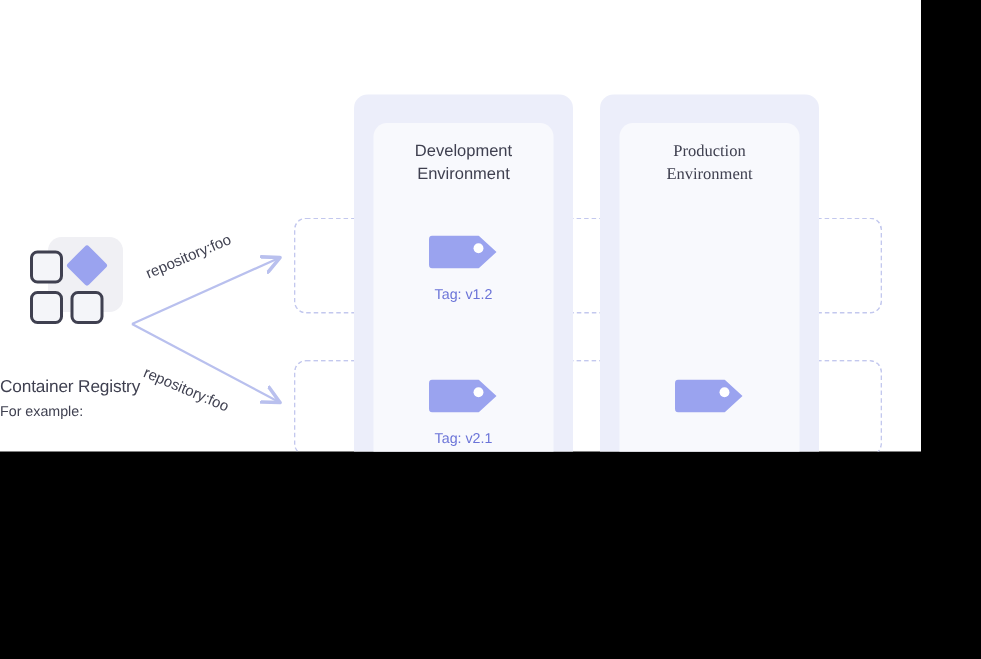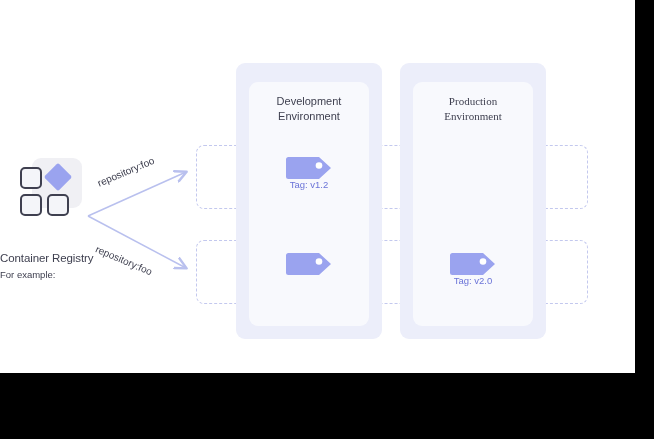--- a/index.html
+++ b/index.html
@@ -13,24 +13,23 @@
     overflow: hidden;
     font-family: "Liberation Sans", sans-serif;
   }
 
   
   #canvas {
     position: absolute;
     left: 0;
     top: 0;
     width: 614px;
-    height: 373px;
+    height: 301px;
     background: #ffffff;
     overflow: hidden;
-    padding-left: 21px;
   }
 
   
   #registry-icon {
     position: absolute;
     left: 18px;
     top: 158px;
     width: 64px;
     height: 62px;
   }
@@ -161,21 +160,21 @@
     text-align: center;
   }
   #tag-cell-dev-top   { left: 249px; top: 157px; }
   #tag-cell-prod-top  { left: 413px; top: 157px; }
   #tag-cell-dev-bot   { left: 249px; top: 253px; }
   #tag-cell-prod-bot  { left: 413px; top: 253px; }
 
   .tag-svg { display: block; margin: 0 auto; }
 
   .tag-label {
-    margin-top: 0;
+    margin-top: 12px;
     font-size: 9.5px;
     color: #6b74d8;
     white-space: nowrap;
   }
 </style>
 </head>
 <body>
 
 <div id="canvas">
 
@@ -203,28 +202,28 @@
     </svg>
     <div class="tag-label">Tag: v1.2</div>
   </div>
 
 
   <div class="tag-cell" id="tag-cell-dev-bot">
     <svg class="tag-svg" width="46" height="22" viewBox="0 0 46 22">
       <path d="M0 2.5 A2.5 2.5 0 0 1 2.5 0 L33 0 L45 11 L33 22 L2.5 22 A2.5 2.5 0 0 1 0 19.5 Z" fill="#9aa3ef"></path>
       <circle cx="33" cy="8.5" r="3.3" fill="#ffffff"></circle>
     </svg>
+    <div class="tag-label">Tag: v2.1</div>
   </div>
 
   <div class="tag-cell" id="tag-cell-prod-bot">
     <svg class="tag-svg" width="46" height="22" viewBox="0 0 46 22">
       <path d="M0 2.5 A2.5 2.5 0 0 1 2.5 0 L33 0 L45 11 L33 22 L2.5 22 A2.5 2.5 0 0 1 0 19.5 Z" fill="#9aa3ef"></path>
       <circle cx="33" cy="8.5" r="3.3" fill="#ffffff"></circle>
     </svg>
-    <div class="tag-label">Tag: v2.0</div>
   </div>
 
   <div id="registry-icon">
     <div class="icon-bg"></div>
     <div class="sq sq-tl"></div>
     <div class="diamond"></div>
     <div class="sq sq-bl"></div>
     <div class="sq sq-br"></div>
   </div>
 

